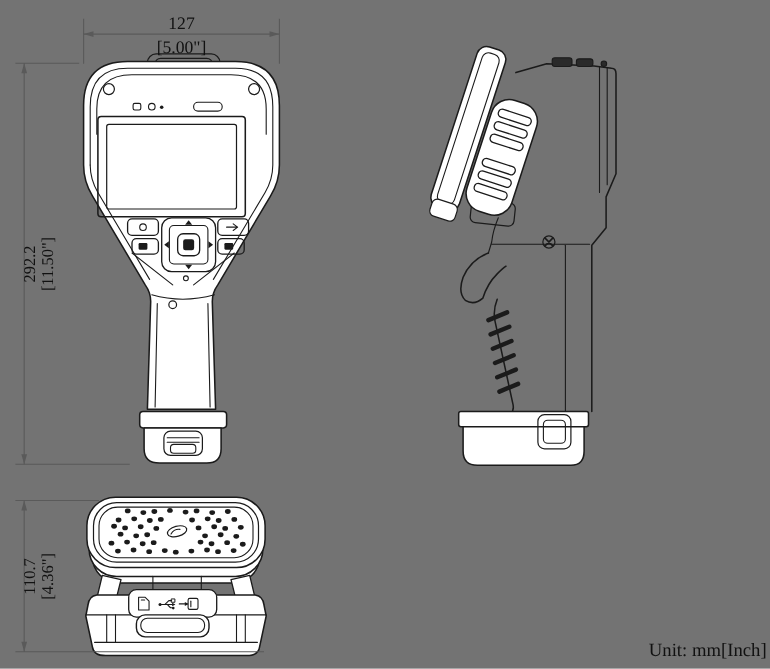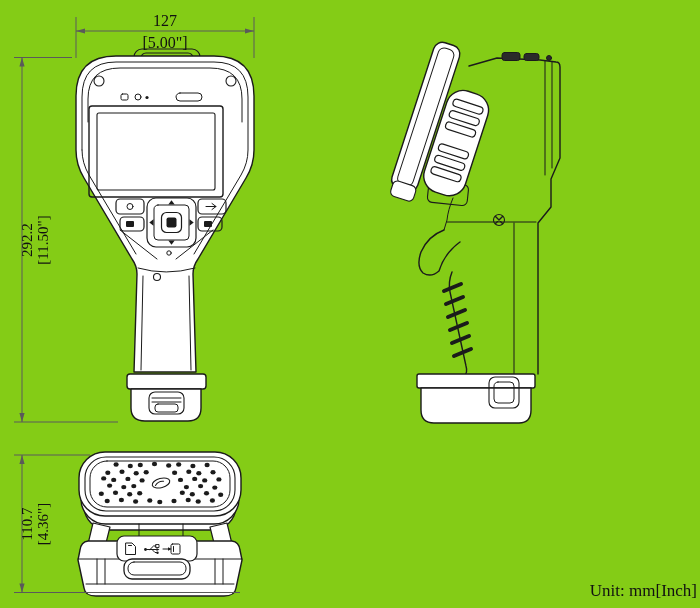--- a/index.html
+++ b/index.html
@@ -1,16 +1,16 @@
 <!DOCTYPE html>
 <html><head>
 <meta charset="utf-8">
 <style>
   html,body{margin:0;padding:0;background:#ffffff;}
-  .canvas{position:relative;width:700px;height:608px;background:#84cc16;overflow:hidden;
+  .canvas{position:relative;width:700px;height:608px;background:#737373;overflow:hidden;
           font-family:"Liberation Serif","DejaVu Serif",serif;}
   svg{display:block;}
   text{fill:#111111;}
   .dim-text{font-size:16px;}
   .dim-text-rot{font-size:15px;}
   .unit-text{font-size:17px;}
 </style>
 </head>
 <body>
 

